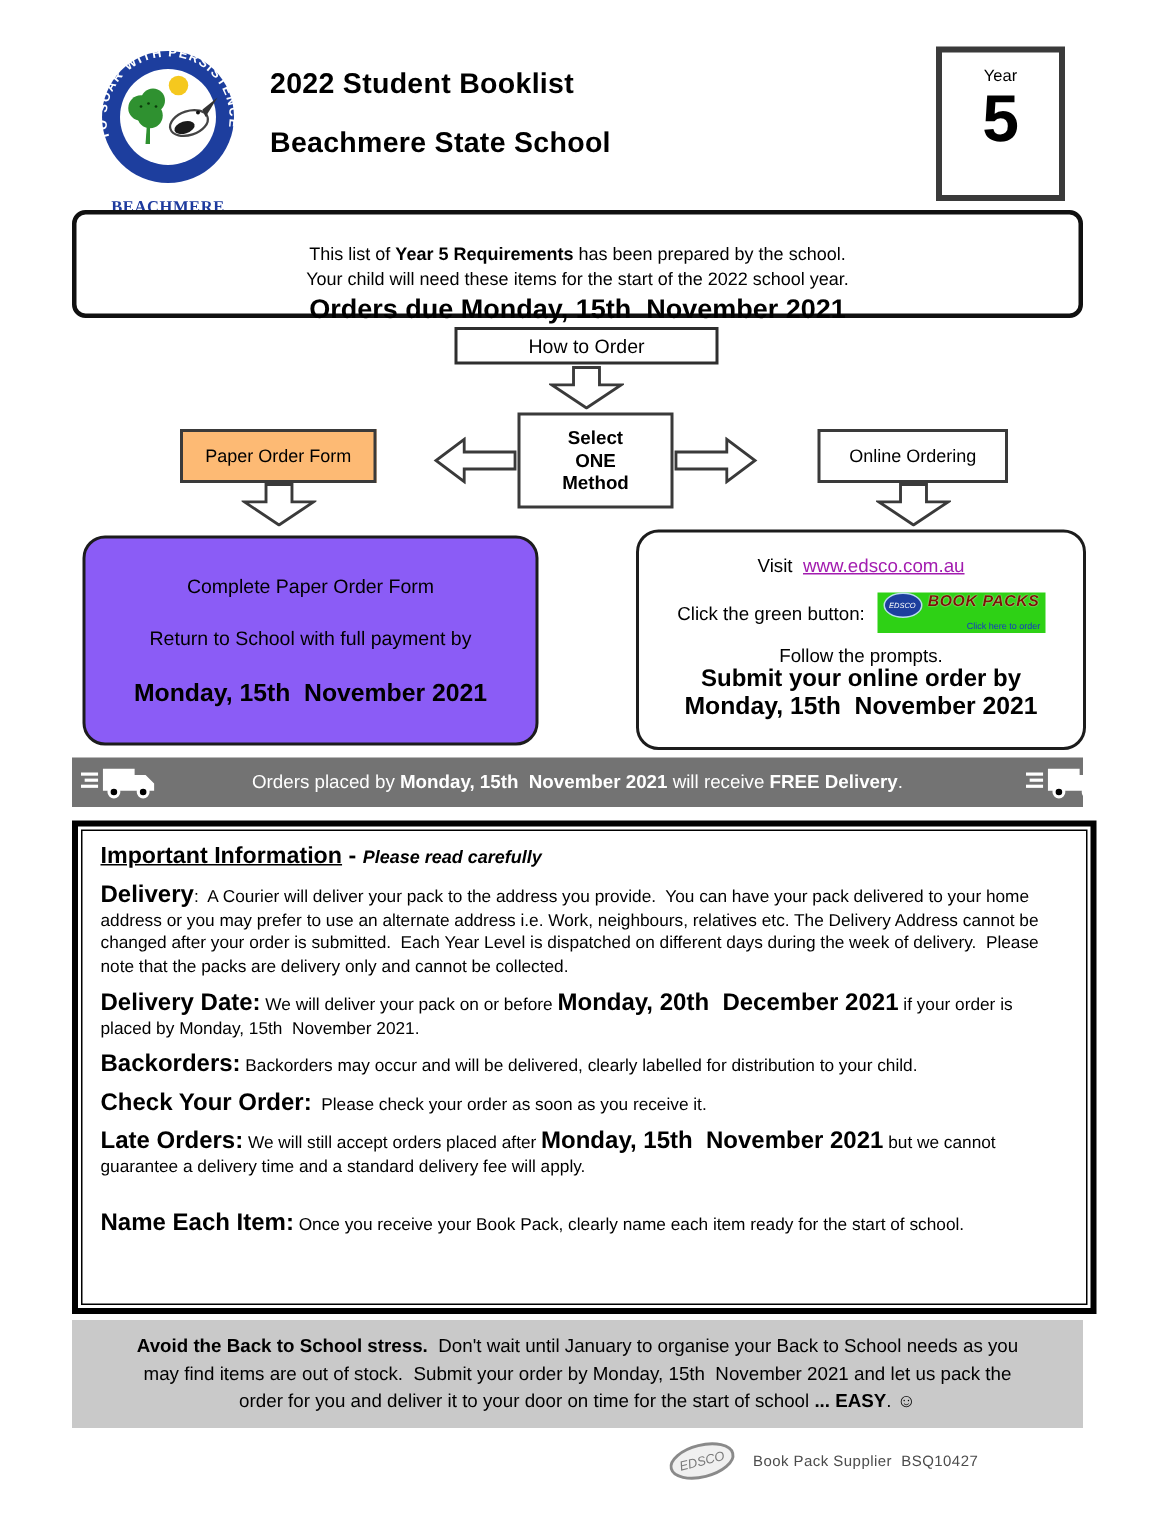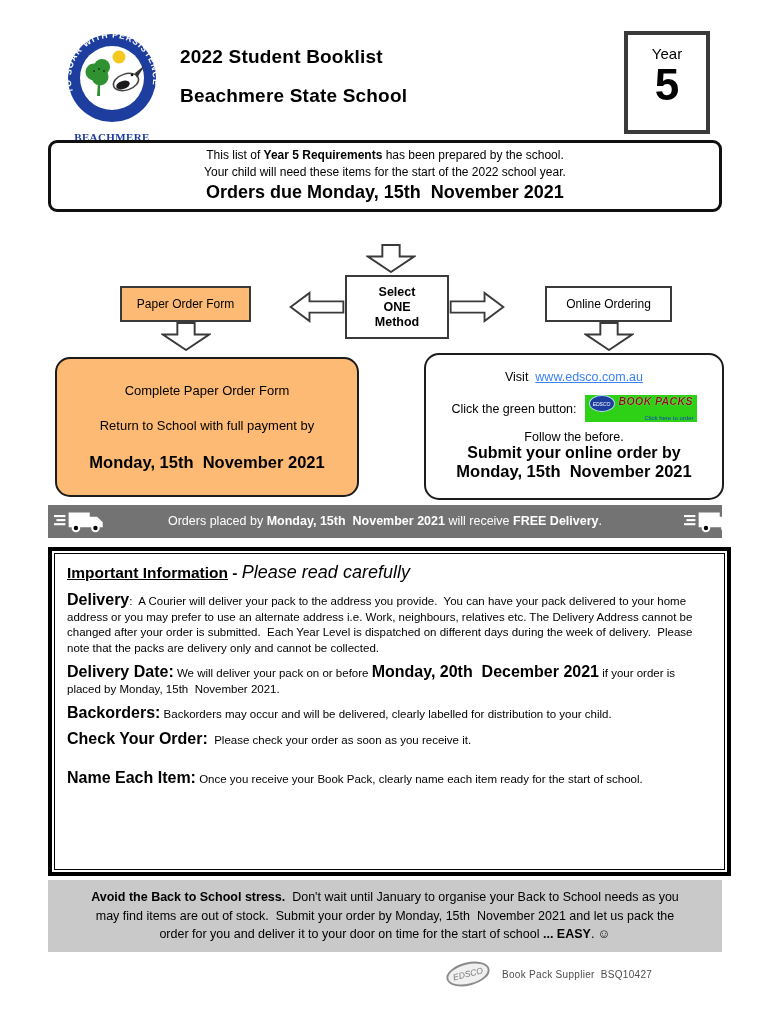--- a/index.html
+++ b/index.html
@@ -8,66 +8,66 @@
   .page { position:absolute; inset:0; background:#fff; overflow:hidden; }
   .pre { white-space:pre-wrap; }
 
   
   .logo { position:absolute; left:58px; top:32px; width:108px; text-align:center; }
   .logo-name { color:#1d3a9e; font-family:"Liberation Serif", serif; font-weight:bold; font-size:11px; line-height:12px; letter-spacing:0.4px; margin-top:1px; }
   .titles { position:absolute; left:180px; top:46px; }
   .title1, .title2 { font-size:19px; font-weight:bold; letter-spacing:0.2px; }
   .title2 { margin-top:17px; }
   .year-box { position:absolute; left:624px; top:31px; width:86px; height:103px; border:4px solid #3a3a3a; text-align:center; background:#fff; }
-  .year-label { font-size:15px; margin-top:10px; }
+  .year-label { font-size:11px; margin-top:10px; }
   .year-num { font-size:44px; font-weight:bold; line-height:46px; }
 
   
-  .notice-box { position:absolute; left:48px; top:140px; width:674px; height:72px; border:3px solid #101010; border-radius:9px; text-align:center; padding-top:4px; background:#fff; }
+  .notice-box { position:absolute; left:48px; top:140px; width:674px; height:72px; border:3px solid #101010; border-radius:9px; text-align:center; padding-top:18px; background:#fff; }
   .notice-line { font-size:12px; line-height:17px; }
   .notice-due { font-size:18px; font-weight:bold; margin-top:1px; }
 
   
   .howto-box { position:absolute; left:303px; top:218px; width:176px; height:25px; border:2px solid #2e2e2e; text-align:center; font-size:13px; line-height:21px; background:#fff; }
   .flow-arrow { position:absolute; }
   .paper-box { position:absolute; left:120px; top:286px; width:131px; height:36px; border:2px solid #3a3a3a; text-align:center; font-size:12px; line-height:32px; background:#fdba74; }
   .select-box { position:absolute; left:345px; top:275px; width:104px; height:64px; border:2px solid #3a3a3a; text-align:center; font-size:12.5px; font-weight:bold; line-height:15px; padding-top:8px; background:#fff; }
   .online-box { position:absolute; left:545px; top:286px; width:127px; height:36px; border:2px solid #3a3a3a; text-align:center; font-size:12px; line-height:32px; background:#fff; }
 
   
-  .paper-round { position:absolute; left:55px; top:357px; width:304px; height:140px; border:2px solid #1c1c1c; border-radius:15px; text-align:center; background:#fdba74; }
+  .paper-round { position:absolute; left:55px; top:357px; width:304px; height:140px; border:2px solid #1c1c1c; border-radius:15px; text-align:center; background:#8b5cf6; }
   .paper-round .l1 { font-size:13px; margin-top:24px; }
   .paper-round .l2 { font-size:13px; margin-top:20px; }
   .paper-round .l3 { font-size:16.5px; font-weight:bold; margin-top:20px; }
   .online-round { position:absolute; left:424px; top:353px; width:300px; height:147px; border:2px solid #1c1c1c; border-radius:15px; text-align:center; background:#fff; }
   .online-round .l1 { font-size:12.5px; margin-top:15px; }
   .click-row { display:flex; justify-content:center; align-items:center; gap:8px; margin-top:11px; }
   .click-label { font-size:12.5px; }
   .bp-btn { width:112px; height:27px; background:#2ed115; display:flex; align-items:flex-start; position:relative; cursor:pointer; }
   .bp-oval { width:26px; height:17px; background:#1d3e9e; border-radius:50%; margin-left:4px; color:#fff; font-size:5px; font-style:italic; line-height:17px; text-align:center; border:1px solid #bde; }
   .bp-text { font-size:10.5px; font-weight:900; font-style:italic; color:#7a1604; letter-spacing:0.4px; margin-left:4px; text-shadow:0 0 1px #fff; }
   .bp-sub { position:absolute; right:3px; bottom:1px; font-size:6px; color:#1536c8; }
   .online-round .l3 { font-size:12.5px; margin-top:7px; line-height:16px; }
   .online-round .l4 { font-size:16px; line-height:16px;font-weight:bold; }
   .online-round .l5 { font-size:16.5px; font-weight:bold; margin-top:1px; }
-  a.doc-link { color:#3b82f6; text-decoration:underline; }
+  a.doc-link { color:#a21caf; text-decoration:underline; }
 
   
   .delivery-bar { position:absolute; left:48px; top:505px; width:674px; height:33px; background:#737373; color:#fff; overflow:hidden; }
   .delivery-text { text-align:center; font-size:12.5px; line-height:33px; }
   .truck { position:absolute; top:3px; }
   .truck.left { left:6px; }
   .truck.right { right:-14px; }
 
   
   .important-box { position:absolute; left:48px; top:547px; width:683px; height:329px; border:4px solid #000; background:#fff; }
   .important-inner { border:1px solid #000; margin:2px; height:calc(100% - 4px); padding:8px 12px 0 12px; overflow:hidden; }
   .imp-heading { font-size:15.5px; margin-bottom:9px; }
   .imp-heading .hu { font-weight:bold; text-decoration:underline; }
-  .imp-heading .hn { font-weight:normal; font-style:italic; font-size:18px;margin-top:28px; }
+  .imp-heading .hn { font-weight:bold; font-style:italic; font-size:12px;margin-top:28px; }
   .imp-p { font-size:11.5px; line-height:15.5px; margin-bottom:8px; }
   .imp-p b { font-size:16px; }
   .gap { height:14px; }
 
   
   .gray-box { position:absolute; left:48px; top:880px; width:674px; height:72px; background:#c9c9c9; text-align:center; font-size:12.5px; line-height:18.5px; padding:8px 42px 0 42px; }
 
   
   .supplier { position:absolute; left:444px; top:958px; display:flex; align-items:center; }
   .supplier-label { font-size:10px; color:#4c4c4c; margin-left:10px; letter-spacing:0.3px; }
@@ -119,20 +119,21 @@
     <div class="year-label">Year</div>
     <div class="year-num">5</div>
   </div>
 
   <div class="notice-box">
     <div class="notice-line pre"><span class="pre">This list of </span><b class="pre">Year 5 Requirements</b><span class="pre"> has been prepared by the school.</span></div>
     <div class="notice-line">Your child will need these items for the start of the 2022 school year.</div>
     <div class="notice-due pre">Orders due Monday, 15th  November 2021</div>
   </div>
 
+  <div class="howto-box">How to Order</div>
 
   <svg class="flow-arrow" style="left:366px; top:244px;" width="50" height="29" viewBox="0 0 52 30">
     <polygon points="17,1 35,1 35,13 50,13 26,29 2,13 17,13" fill="#fff" stroke="#3a3a3a" stroke-width="2"></polygon>
   </svg>
 
   <div class="paper-box">Paper Order Form</div>
 
   <svg class="flow-arrow" style="left:288px; top:291px;" width="58" height="32" viewBox="0 0 60 34">
     <polygon points="58,11 22,11 22,2 2,17 22,32 22,23 58,23" fill="#fff" stroke="#3a3a3a" stroke-width="2"></polygon>
   </svg>
@@ -165,21 +166,21 @@
   <div class="online-round">
     <div class="l1"><span class="pre">Visit  </span><a class="doc-link" href="#">www.edsco.com.au</a></div>
     <div class="click-row">
       <span class="click-label">Click the green button:</span>
       <div class="bp-btn">
         <div class="bp-oval">EDSCO</div>
         <div class="bp-text">BOOK PACKS</div>
         <div class="bp-sub">Click here to order</div>
       </div>
     </div>
-    <div class="l3">Follow the before.</div>
+    <div class="l3">Follow the prompts.</div>
     <div class="l4">Submit your online order by</div>
     <div class="l5 pre">Monday, 15th  November 2021</div>
   </div>
 
   <div class="delivery-bar">
     <svg class="truck left" width="52" height="27" viewBox="0 0 64 32">
       <rect x="0" y="8" width="14" height="2.6" fill="#fff"></rect>
         <rect x="3" y="13" width="11" height="2.6" fill="#fff"></rect>
         <rect x="0" y="18" width="14" height="2.6" fill="#fff"></rect>
       <path d="M18,5 H44 V10 H53 L60,17 V23 H18 Z" fill="#fff"></path>
@@ -202,20 +203,21 @@
       <div class="imp-heading"><span class="hu">Important Information</span><b class="pre"> - </b><span class="hn">Please read carefully</span></div>
 
       <div class="imp-p"><b>Delivery</b><span class="pre">:  A Courier will deliver your pack to the address you provide.  You can have your pack delivered to your home address or you may prefer to use an alternate address i.e. Work, neighbours, relatives etc. The Delivery Address cannot be changed after your order is submitted.  Each Year Level is dispatched on different days during the week of delivery.  Please note that the packs are delivery only and cannot be collected.</span></div>
 
       <div class="imp-p"><b>Delivery Date:</b><span class="pre"> We will deliver your pack on or before </span><b class="pre">Monday, 20th  December 2021</b><span class="pre"> if your order is placed by Monday, 15th  November 2021.</span></div>
 
       <div class="imp-p"><b>Backorders:</b><span class="pre"> Backorders may occur and will be delivered, clearly labelled for distribution to your child.</span></div>
 
       <div class="imp-p"><b>Check Your Order:</b><span class="pre">  Please check your order as soon as you receive it.</span></div>
 
+      <div class="imp-p"><b>Late Orders:</b><span class="pre"> We will still accept orders placed after </span><b class="pre">Monday, 15th  November 2021</b><span class="pre"> but we cannot guarantee a delivery time and a standard delivery fee will apply.</span></div>
 
 
       <div class="gap"></div>
 
       <div class="imp-p"><b>Name Each Item:</b><span class="pre"> Once you receive your Book Pack, clearly name each item ready for the start of school.</span></div>
     </div>
   </div>
 
   <div class="gray-box"><b class="pre">Avoid the Back to School stress.</b><span class="pre">  Don't wait until January to organise your Back to School needs as you may find items are out of stock.  Submit your order by Monday, 15th  November 2021 and let us pack the order for you and deliver it to your door on time for the start of school </span><b class="pre">... EASY</b><span class="pre">. ☺</span></div>
 

